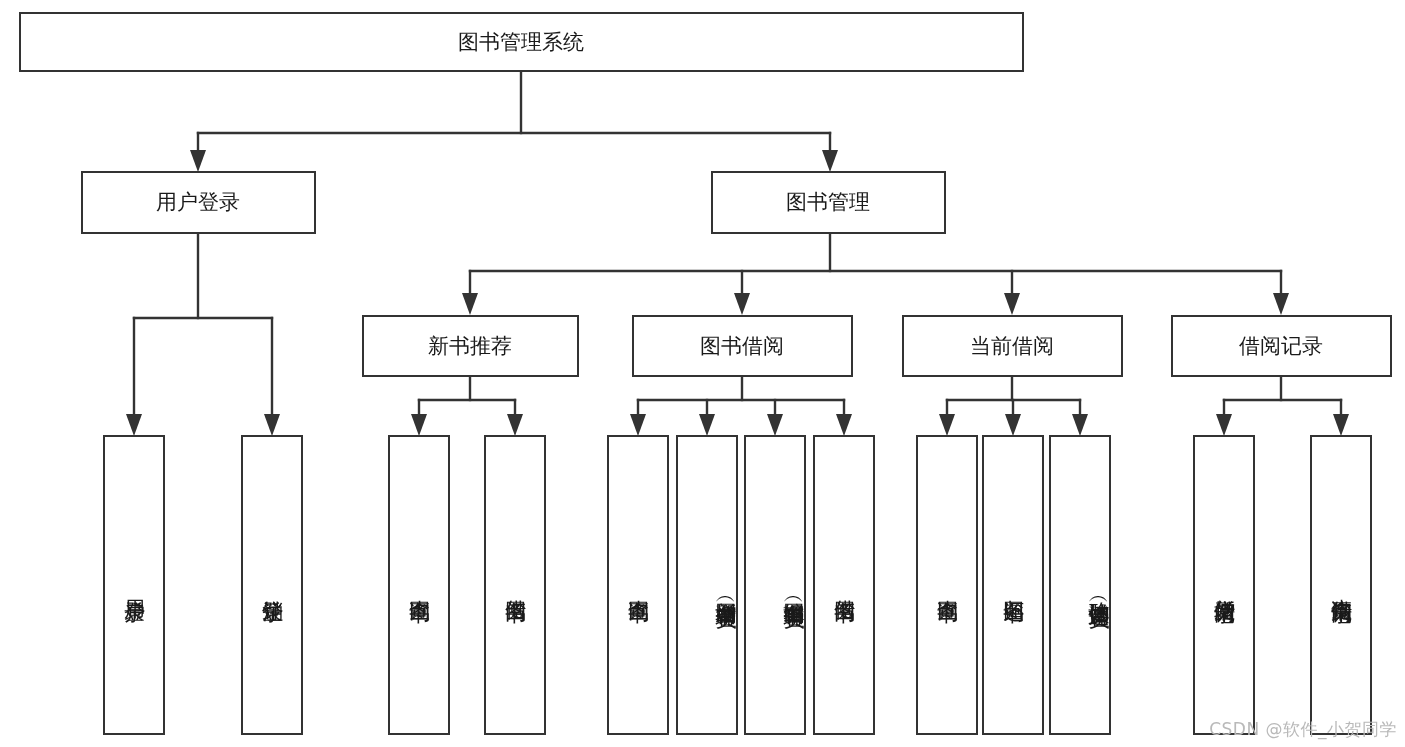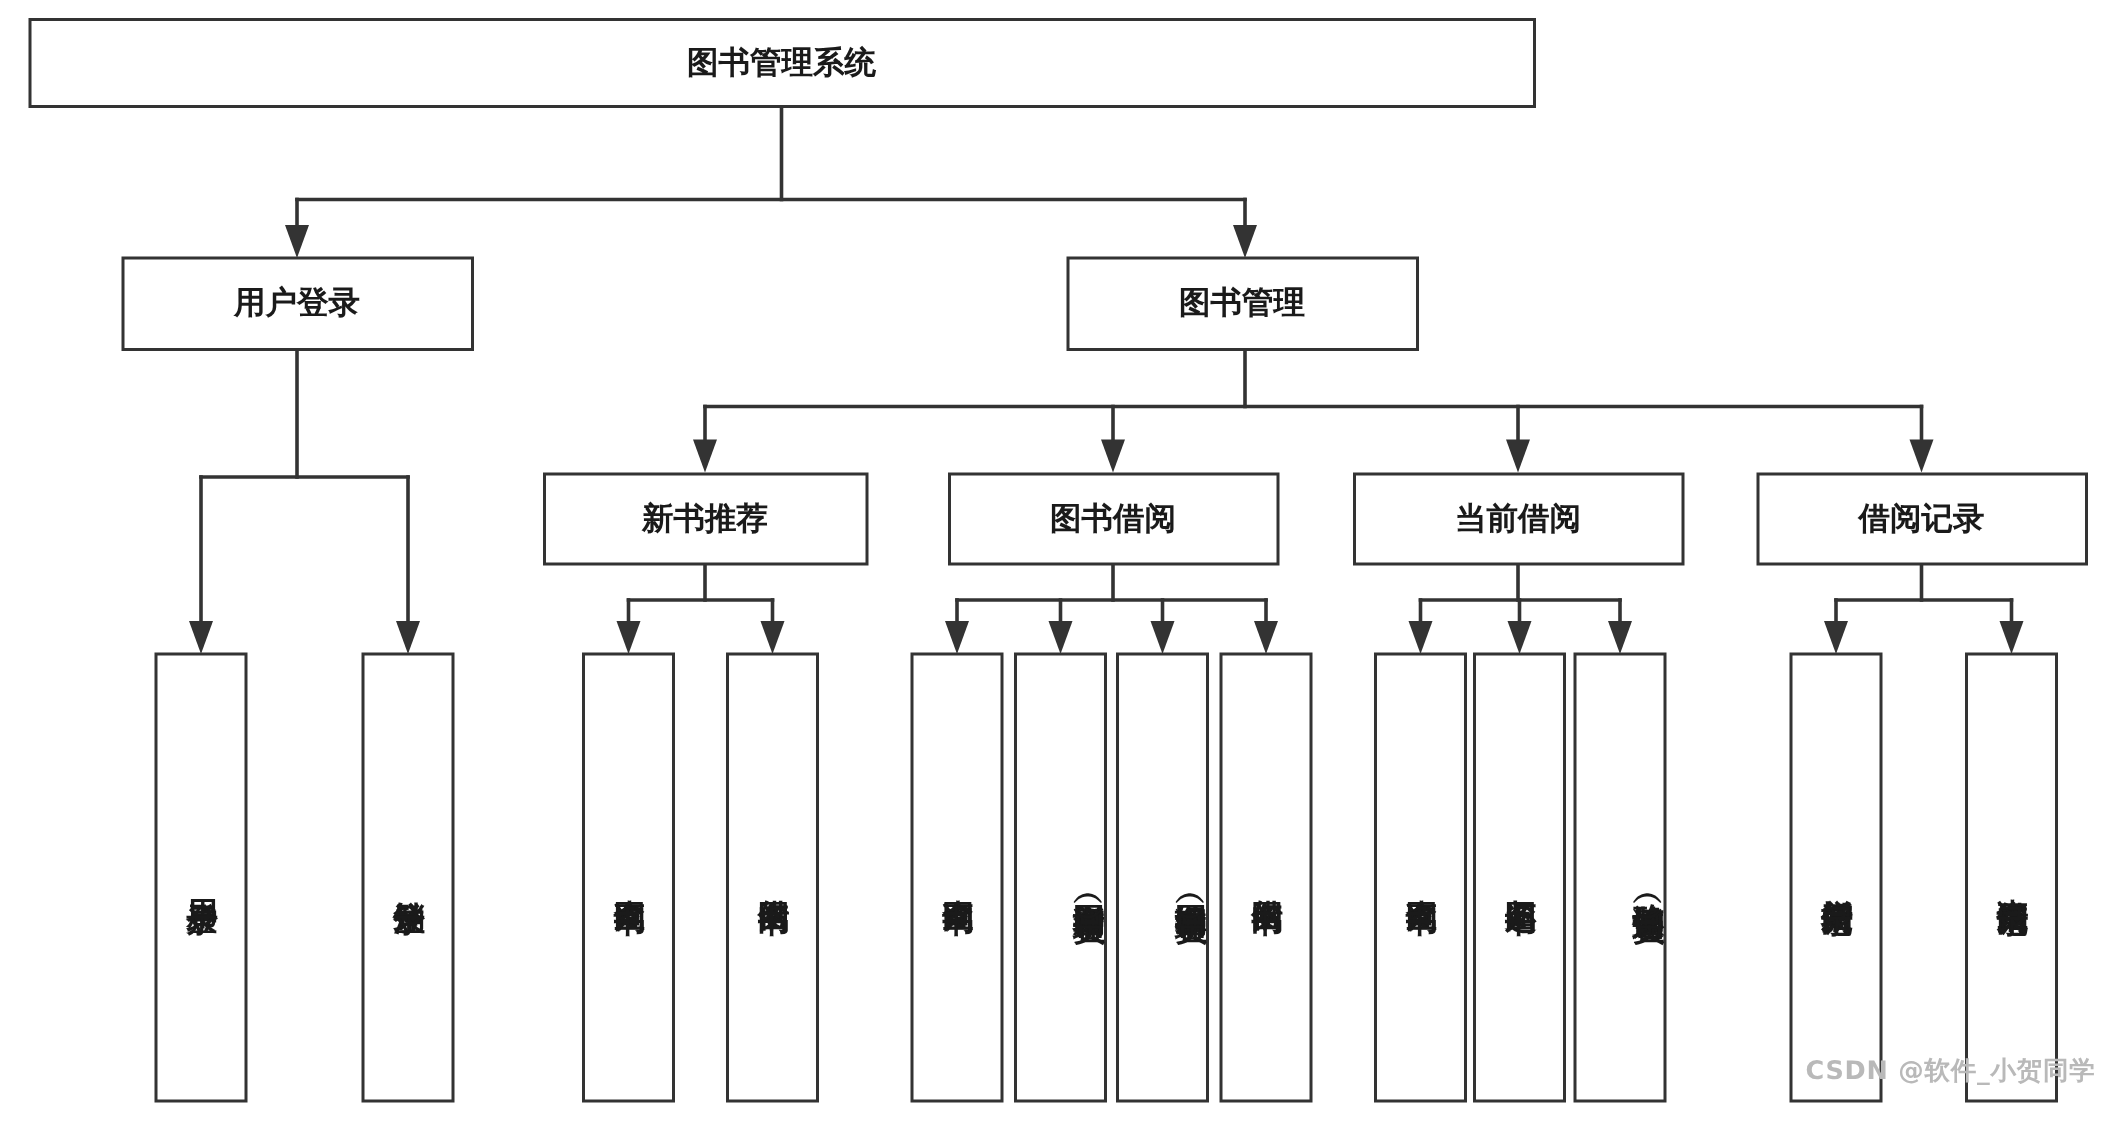--- a/index.html
+++ b/index.html
@@ -11,21 +11,20 @@
     width: 1405px;
     height: 747px;
     font-family: "DejaVu Sans", "Liberation Sans", sans-serif;
     overflow: hidden;
   }
   #diagram-root {
     position: relative;
     width: 1405px;
     height: 747px;
     background: #ffffff;
-    font-weight: bold;
   }
   svg#flow {
     position: absolute;
     left: 0;
     top: 0;
     width: 1405px;
     height: 747px;
     display: block;
   }
   .node-box {
@@ -64,21 +63,21 @@
     justify-content: center;
     white-space: nowrap;
     pointer-events: none;
   }
   .node-label-v.centered {
     align-items: center;
   }
   .watermark {
     position: absolute;
     right: 8px;
-    bottom: 22px;
+    bottom: 6px;
     font-family: "DejaVu Sans", "Liberation Sans", sans-serif;
     font-size: 17px;
     color: #b9b9b9;
     letter-spacing: 0.5px;
     white-space: nowrap;
   }
 </style>
 </head>
 <body>
 

